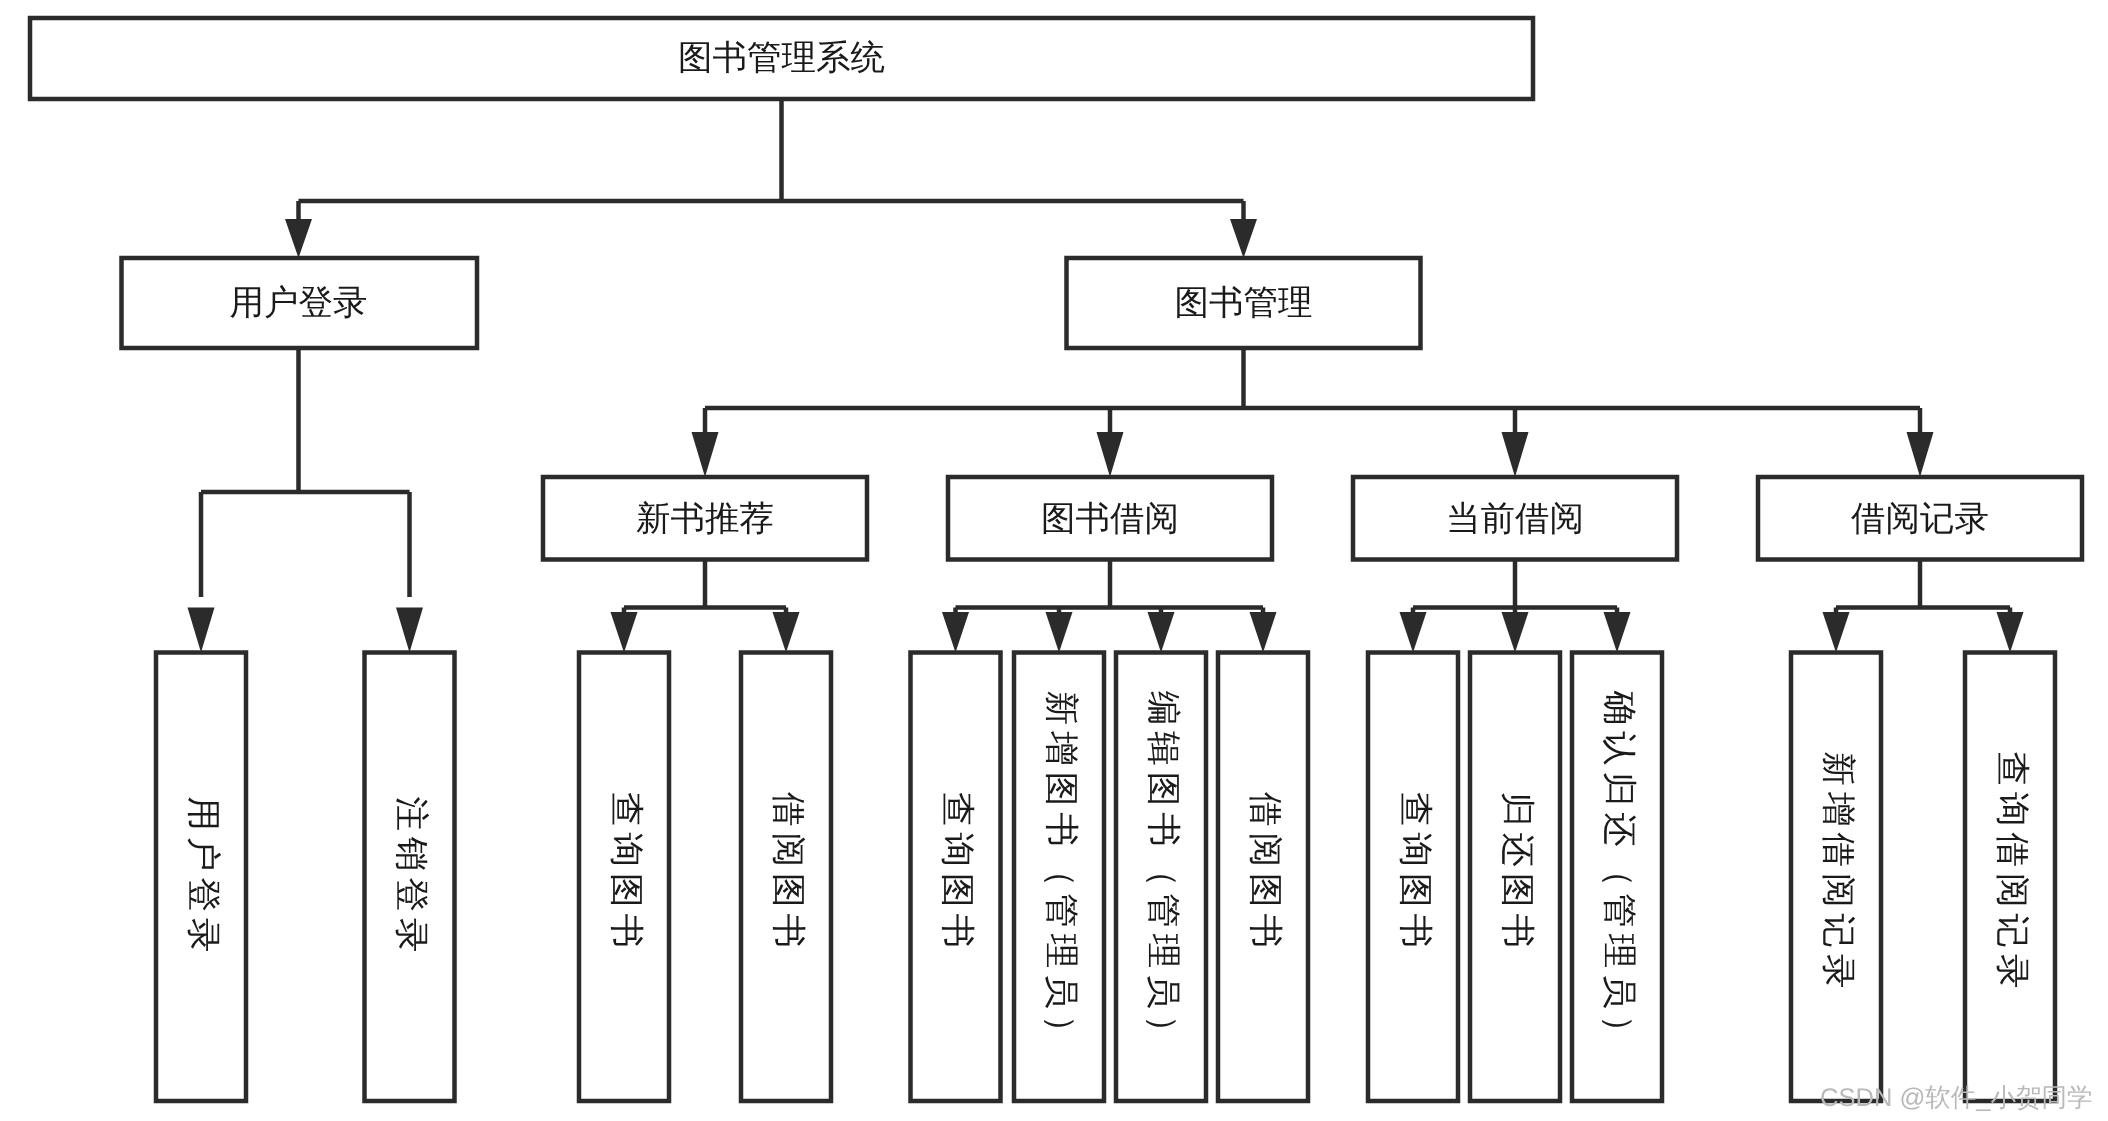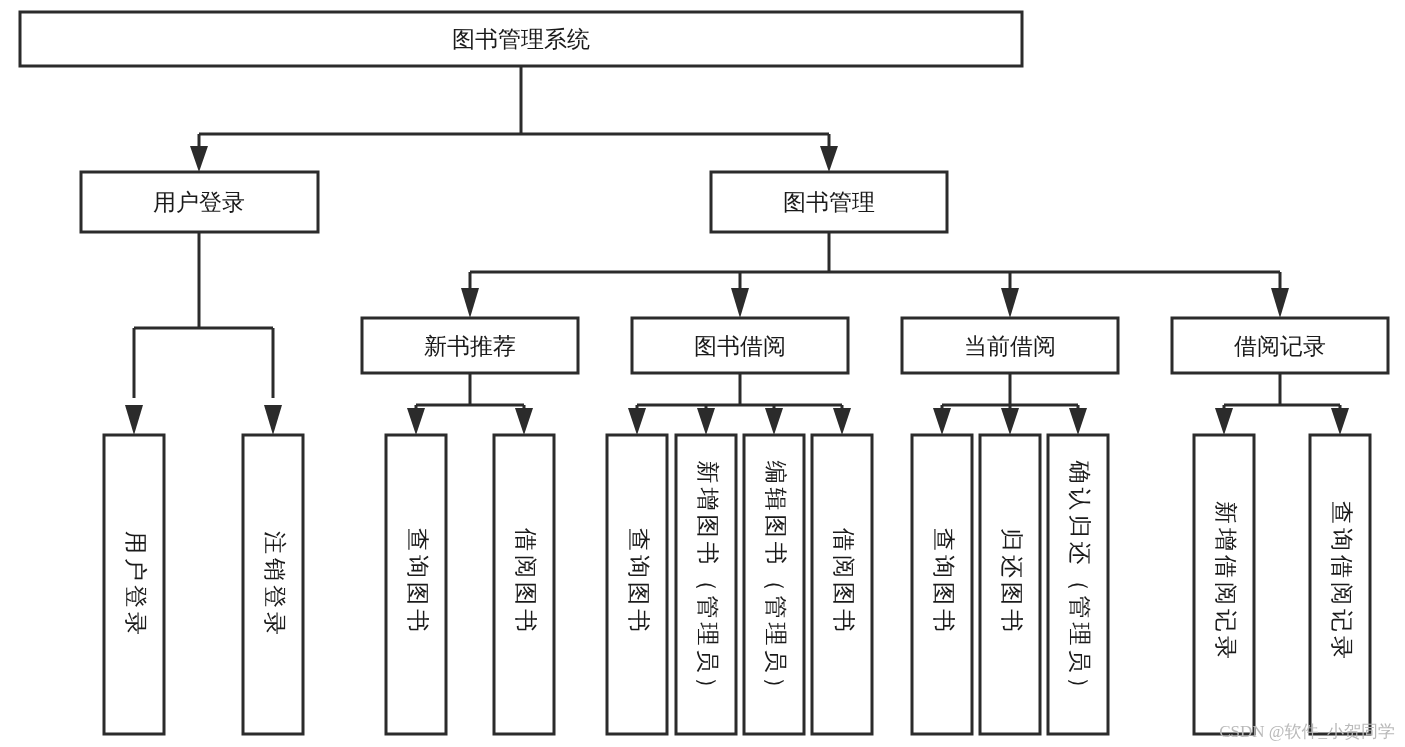--- a/index.html
+++ b/index.html
@@ -45,21 +45,21 @@
     fill: none;
   }
   .arrow-head {
     fill: #2b2b2b;
     stroke: none;
   }
   .watermark {
     position: absolute;
     right: 10px;
     bottom: 4px;
-    font-family: Liberation Serif, serif;
+    font-family: Liberation Sans, sans-serif;
     font-size: 17px;
     color: #b9b9b9;
     white-space: nowrap;
     user-select: none;
   }
 </style>
 </head>
 <body>
 
 <svg id="diagram" viewBox="0 0 1405 747" xmlns="http://www.w3.org/2000/svg">

